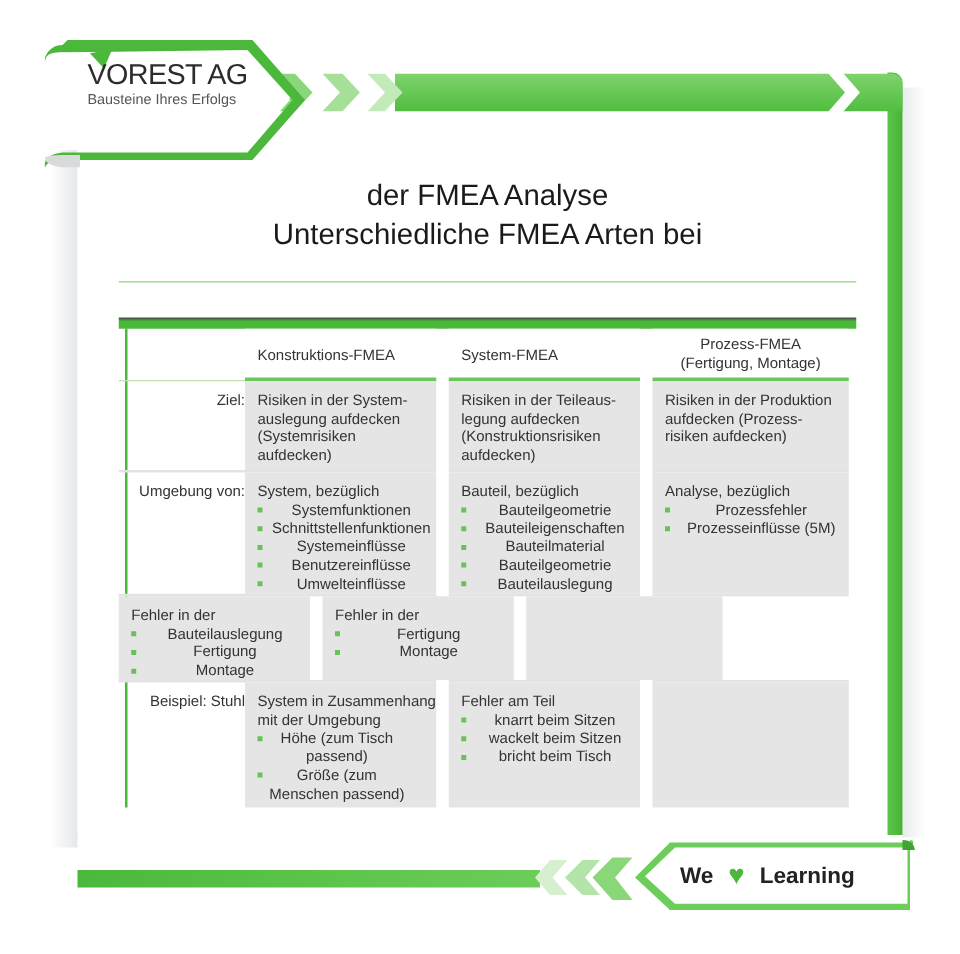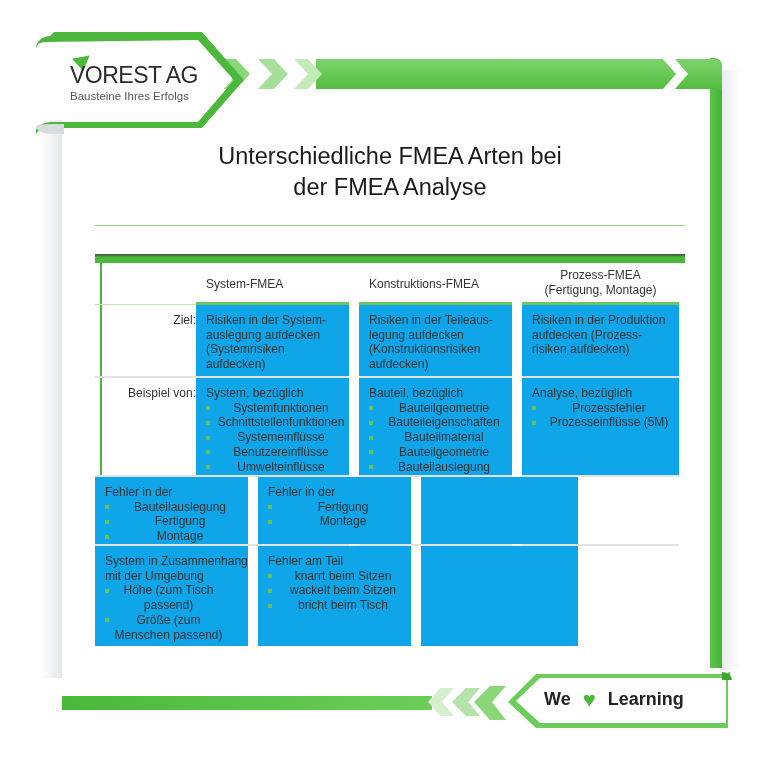--- a/index.html
+++ b/index.html
@@ -32,21 +32,21 @@
     position: absolute; left: 316px; top: 59px; width: 406px; height: 30px;
     background: linear-gradient(to bottom, #7fd36c, #51bd40);
     border-radius: 0 8px 0 0;
   }
   .chev { position: absolute; }
   
   .logo-ribbon {
     position: absolute; left: 34px; top: 30px; width: 222px; height: 104px;
   }
   .logo-wrap {
-    position: absolute; left: 70px; top: 64px;
+    position: absolute; left: 70px; top: 48px;
   }
   .logo-title {
     font-family: "Liberation Sans", sans-serif; font-size: 23px; letter-spacing: -0.5px;
     color: #2c2c2c; position: relative; line-height: 1;
   }
   .logo-sub {
     font-size: 11.5px; color: #555; margin-top: 3px;
   }
   .logo-tri {
     position: absolute; left: 3px; top: -7px; width: 0; height: 0;
@@ -66,21 +66,21 @@
     position: absolute; left: 95px; top: 254px; width: 590px; height: 9px;
     background: linear-gradient(to bottom, #444 0%, #4ab93a 35%, #4ab93a 100%);
   }
   .tbl { position: absolute; left: 95px; top: 263px; width: 590px; }
   .row { position: relative; display: flex; }
   .cell-label {
     width: 101px; padding: 8px 0 0 8px; font-size: 12px; color: #333; line-height: 15px; text-align: right;
   }
   .cell {
     width: 153px; margin-right: 10px; padding: 8px 0 0 10px; font-size: 12px; color: #333;
-    line-height: 14.7px; background: #0ea5e9;
+    line-height: 14.7px; background: #e5e5e5;
   }
   .cell.last { margin-right: 0; width: 157px; }
   .vline {
     position: absolute; left: 100px; top: 263px; width: 2px; height: 383px; background: #4ab93a;
   }
   .row.head { height: 42px; }
   .row.head .cell { background: #ffffff; text-align: left; padding-top: 14px; border-bottom: 3px solid #6cc55d; }
   .row.head .cell.center { text-align: center; padding: 5px 0 0 0; }
   .row.head .cell-label { border-bottom: 1px solid #bfe3b5; }
   .hsep { height: 2px; display: flex; }
@@ -95,21 +95,21 @@
   
   .bottom-bar {
     position: absolute; left: 62px; top: 696px; width: 370px; height: 14px;
     background: linear-gradient(to right, #4ab93a, #6ccd5a);
   }
   .learning {
     position: absolute; left: 506px; top: 672px; width: 226px; height: 58px;
   }
   .learning-text {
     position: absolute; left: 544px; top: 689px; font-size: 18px; font-weight: bold; color: #222;
-    display: flex; gap: 12px;
+    display: flex; align-items: center; gap: 12px;
   }
   .heart { color: #4cb83b; font-size: 22px; line-height: 1; }
 </style>
 </head>
 <body>
 
 <div class="left-shadow"></div>
 <div class="right-shadow"></div>
 <div class="panel"></div>
 <div class="right-strip"></div>
@@ -127,34 +127,34 @@
   <path d="M12,12 L162,12 L198,50 L162,90 L16,90 Q4,92 4,100" fill="#ffffff"></path>
   <path d="M2,96 Q2,102 16,104 L30,104 L30,94 L16,94 Q4,94 2,96 Z" fill="#d9dadc"></path>
 </svg>
 <div class="logo-wrap">
   <div class="logo-tri"></div>
   <div class="logo-title">VOREST AG</div>
   <div class="logo-sub">Bausteine Ihres Erfolgs</div>
 </div>
 
 <div class="title">
+  <div>der FMEA Analyse</div>
   <div>Unterschiedliche FMEA Arten bei</div>
-  <div>der FMEA Analyse</div>
 </div>
 <div class="title-rule"></div>
 
 <div class="table-topbar"></div>
 <div class="vline"></div>
 
 <div class="tbl">
 
   <div class="row head">
     <div class="cell-label"></div>
+    <div class="cell">Konstruktions-FMEA</div>
     <div class="cell">System-FMEA</div>
-    <div class="cell">Konstruktions-FMEA</div>
     <div class="cell last center">
       <div>Prozess-FMEA</div>
       <div>(Fertigung, Montage)</div>
     </div>
   </div>
 
   <div class="row" style="height:71px">
     <div class="cell-label">Ziel:</div>
     <div class="cell">
       <div>Risiken in der System-</div>
@@ -175,21 +175,21 @@
     </div>
   </div>
   <div class="hsep">
       <div class="lbl"></div>
       <div class="s"></div>
       <div class="s"></div>
       <div class="s last"></div>
     </div>
 
   <div class="row" style="height:97px">
-    <div class="cell-label">Beispiel von:</div>
+    <div class="cell-label">Umgebung von:</div>
     <div class="cell">
       <div>System, bezüglich</div>
       <ul class="b">
         <li>Systemfunktionen</li>
         <li>Schnittstellenfunktionen</li>
         <li>Systemeinflüsse</li>
         <li>Benutzereinflüsse</li>
         <li>Umwelteinflüsse</li>
       </ul>
     </div>
@@ -237,20 +237,21 @@
     <div class="cell last"></div>
   </div>
   <div class="hsep">
       <div class="lbl"></div>
       <div class="s"></div>
       <div class="s"></div>
       <div class="s last"></div>
     </div>
 
   <div class="row" style="height:100px">
+    <div class="cell-label">Beispiel: Stuhl</div>
     <div class="cell">
       <div>System in Zusammenhang</div>
       <div>mit der Umgebung</div>
       <ul class="b" style="width:120px">
         <li>Höhe (zum Tisch passend)</li>
         <li>Größe (zum Menschen passend)</li>
       </ul>
     </div>
     <div class="cell">
       <div>Fehler am Teil</div>

